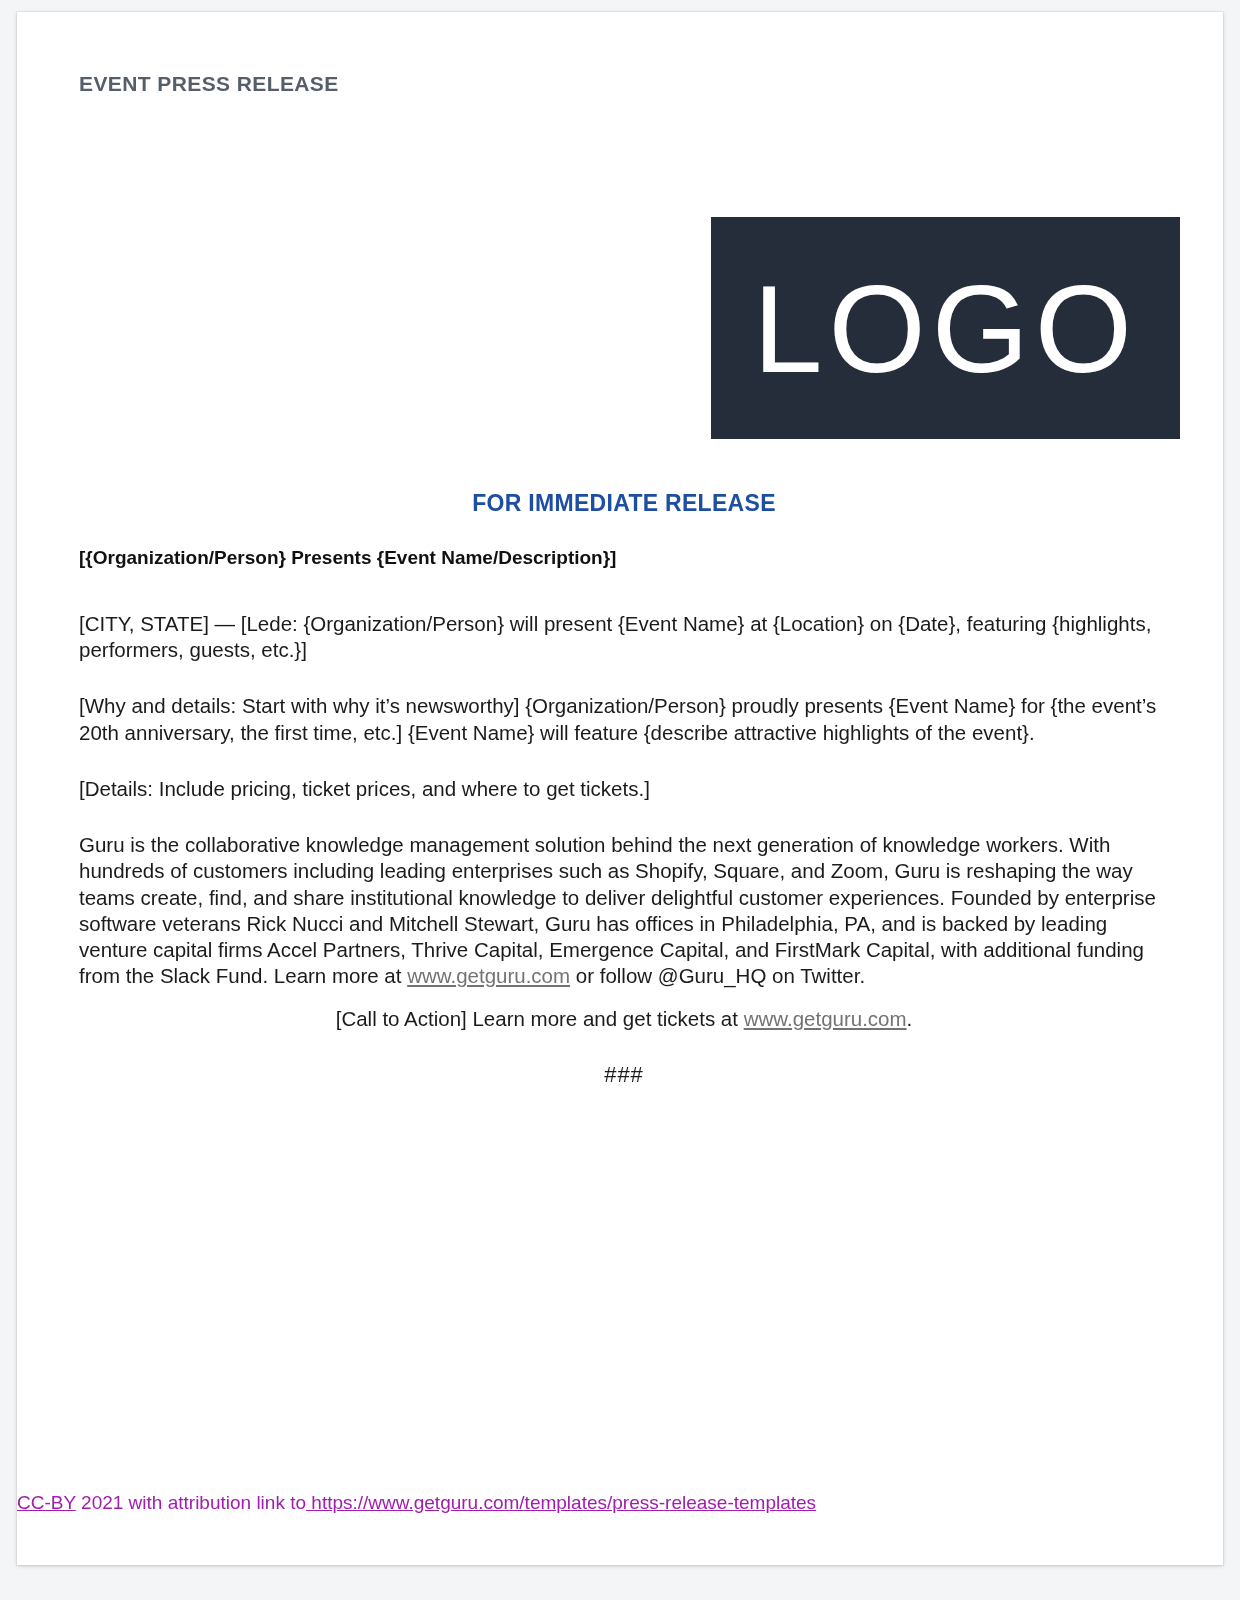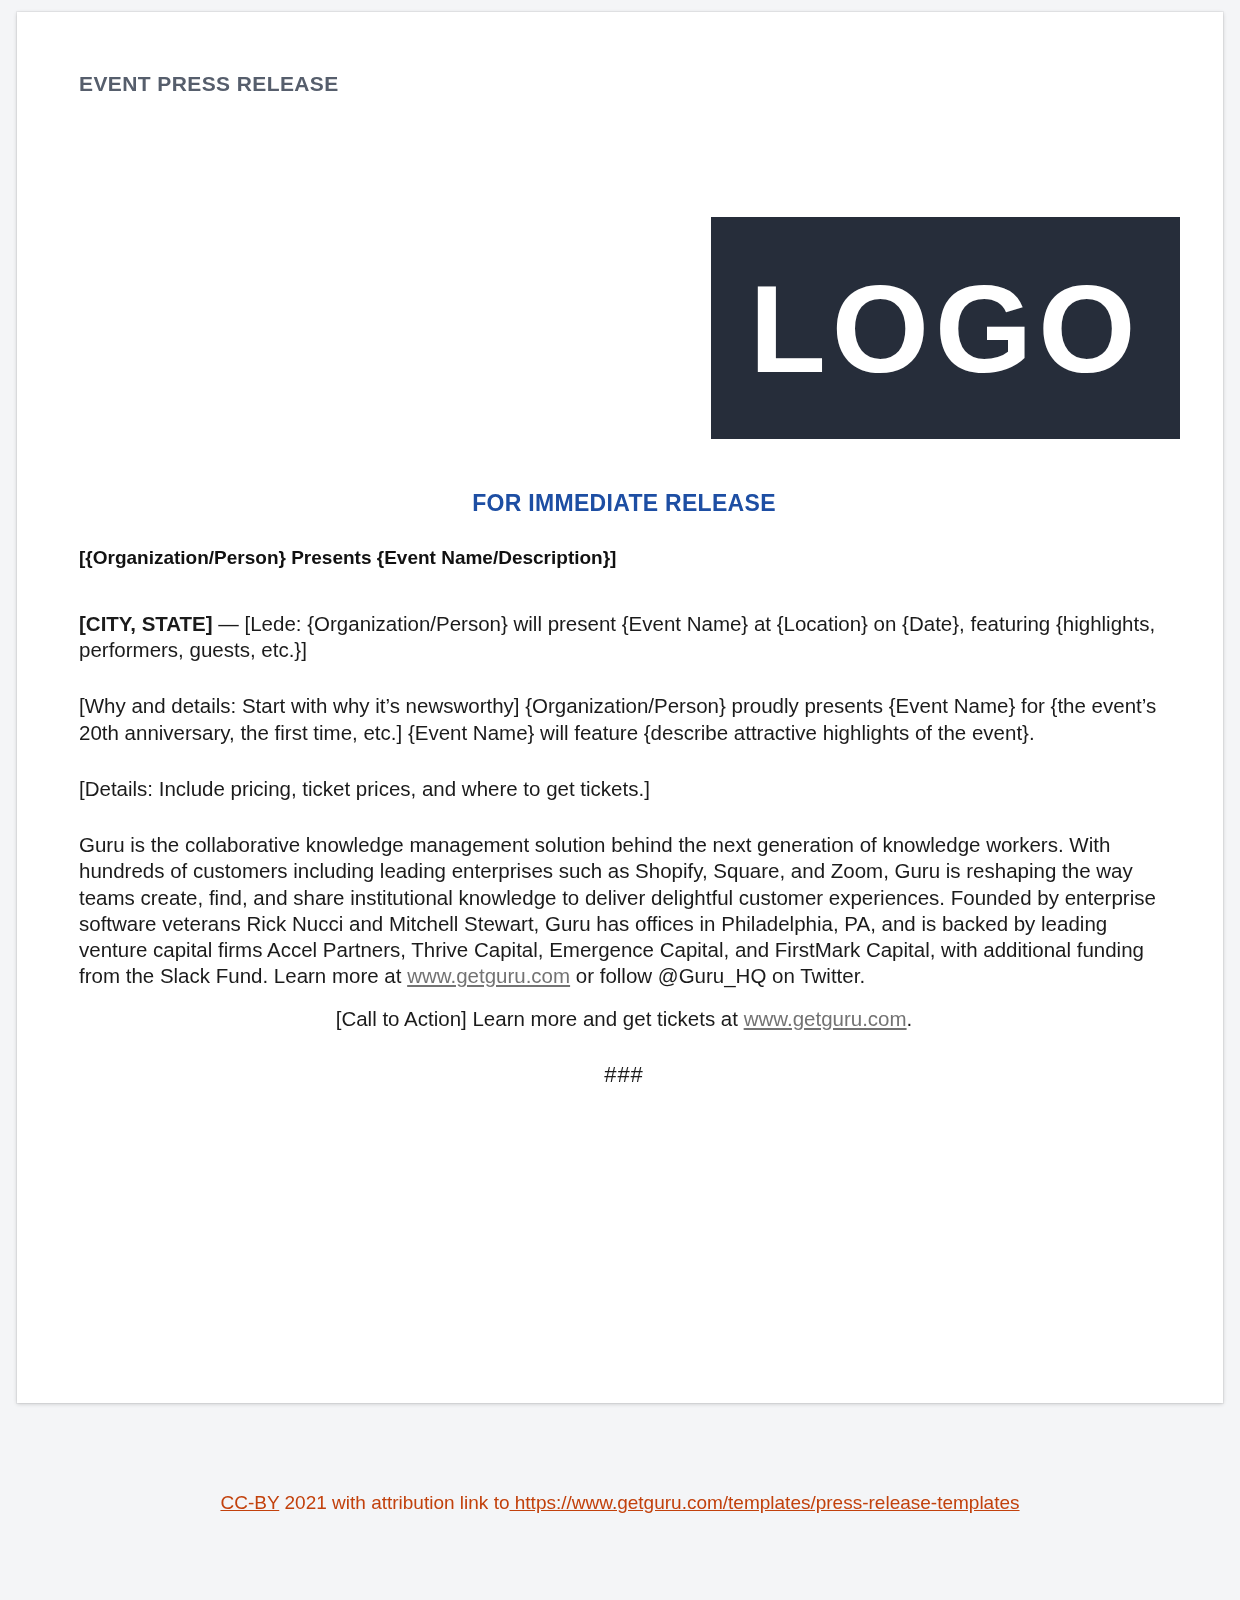--- a/index.html
+++ b/index.html
@@ -12,21 +12,21 @@
     background: #f4f5f7;
     font-family: "Liberation Sans", sans-serif;
     overflow: hidden;
   }
 
   .page-sheet {
     position: absolute;
     left: 17px;
     top: 12px;
     width: 1206px;
-    height: 1391px;
+    height: 1553px;
     background: #ffffff;
     box-shadow: 0 1px 4px rgba(0,0,0,0.18), 0 0 0 1px rgba(0,0,0,0.04);
     box-sizing: border-box;
   }
 
   .doc-body {
     position: absolute;
     left: 62px;
     top: 60px;
     width: 1090px;
@@ -75,21 +75,21 @@
     width: 469px;
     height: 222px;
     background: #262d3a;
     display: flex;
     align-items: center;
     justify-content: center;
   }
   .logo-text {
     color: #ffffff;
     font-size: 125px;
-    font-weight: 700;
+    font-weight: 400;
     letter-spacing: 6px;
     line-height: 1;
     font-family: "Liberation Sans", sans-serif;
   }
 
   
   .release-title {
     text-align: center;
     color: #1d4ea3;
     font-size: 23px;
@@ -106,21 +106,21 @@
   }
 
   
   .para {
     font-size: 20.5px;
     color: #1b1b1b;
     line-height: 1.28;
     margin: 30px 0 0 0;
   }
   .para.first { margin-top: 42px; }
-  .para b { font-weight: bold; }
+  .para b { font-weight: normal; }
 
   .para-center {
     text-align: center;
     font-size: 20.5px;
     color: #1b1b1b;
     line-height: 1.28;
     margin: 16px 0 0 0;
   }
 
   .hashes {
@@ -135,23 +135,22 @@
     color: #737373;
     text-decoration: underline;
   }
 
   
   .footer {
     position: absolute;
     left: 0;
     right: 0;
     top: 1480px;
-    text-align: center;
     font-size: 19px;
-    color: #c2410c;
+    color: #a21caf;
   }
   .footer .u { text-decoration: underline; }
 </style>
 </head>
 <body>
 
 <div class="page-sheet">
 
   <div class="doc-body">
 

